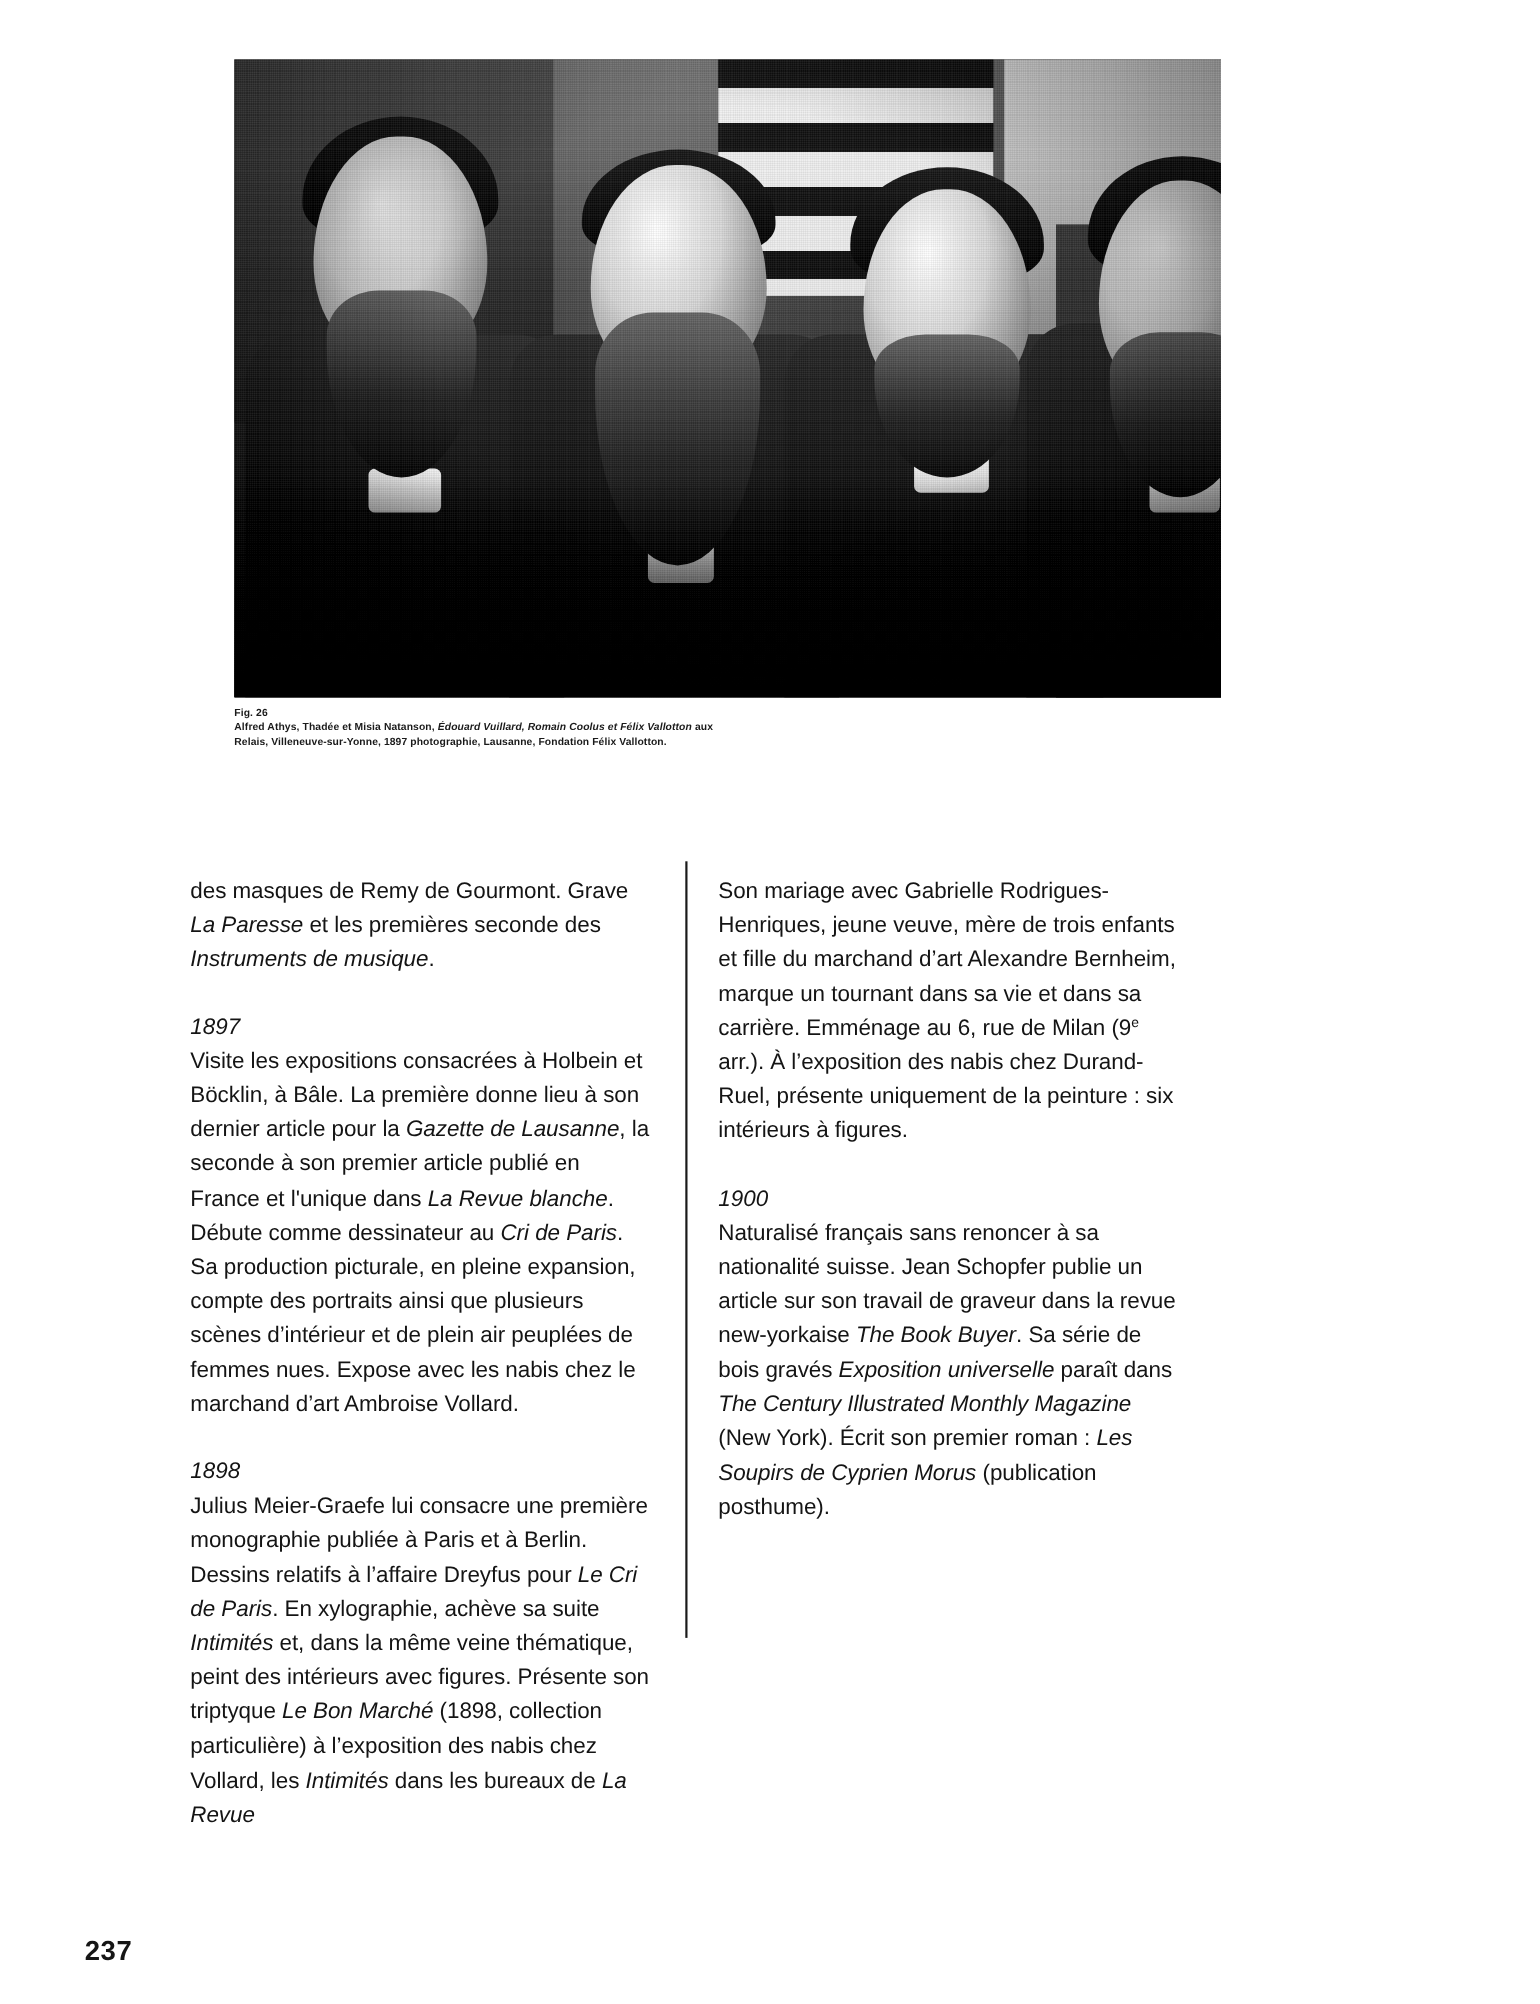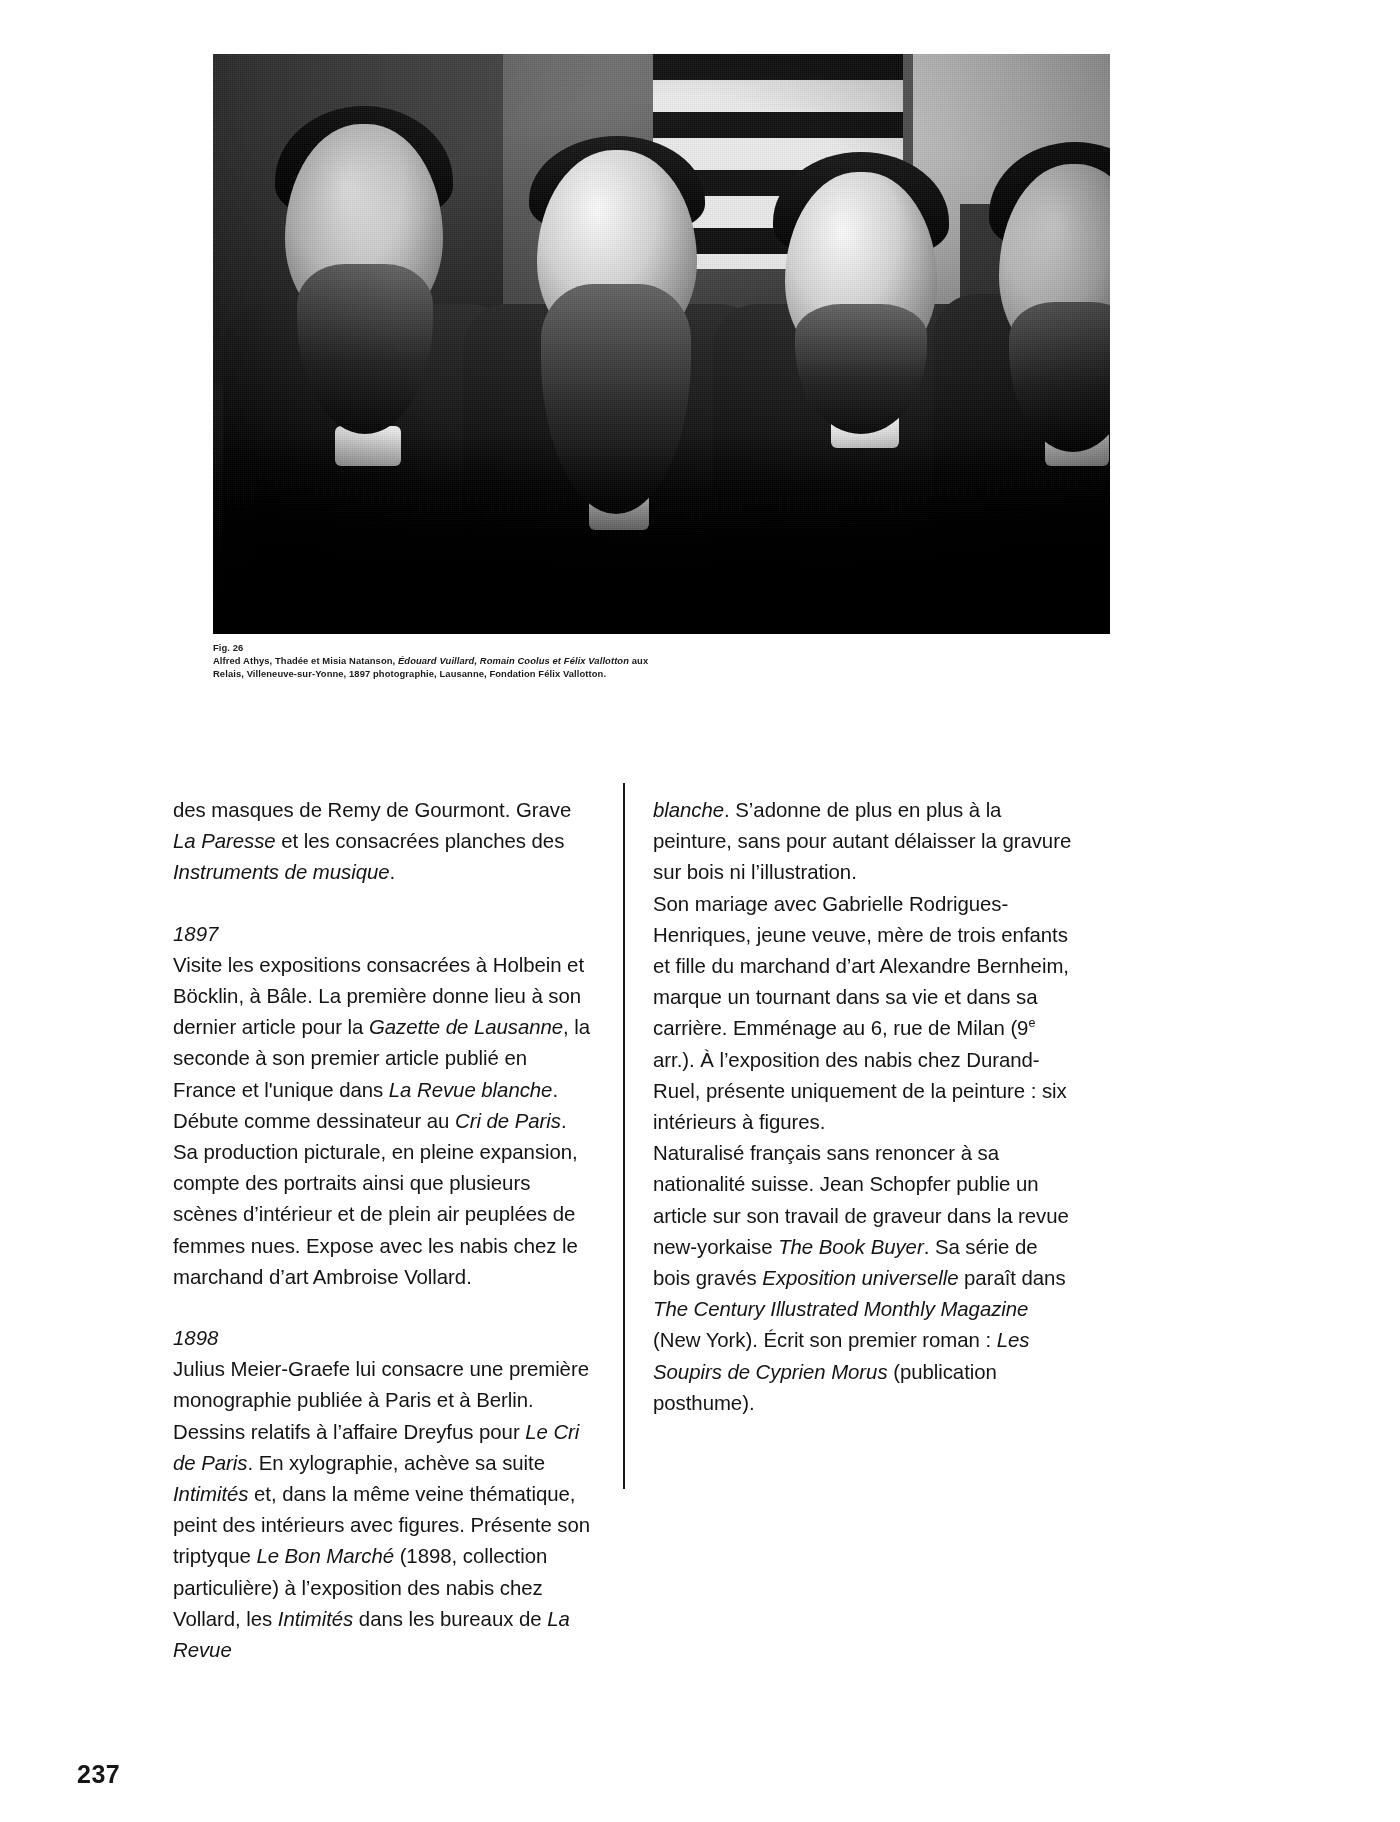--- a/index.html
+++ b/index.html
@@ -285,36 +285,36 @@
       <span class="cap-body"><span>Alfred Athys, Thadée et Misia Natanson, </span><i>Édouard Vuillard, Romain Coolus et Félix Vallotton</i><span> aux Relais, Villeneuve-sur-Yonne, 1897 photographie, Lausanne, Fondation Félix Vallotton.</span></span>
     </figcaption>
   </figure>
 
   <div class="columns">
 
     <div class="divider"></div>
 
     <div class="col col-left">
 
-      <p class="t first-para"><span>des masques de Remy de Gourmont. Grave </span><i>La Paresse</i><span> et les consacrées planches des </span><i>Instruments de musique</i><span>.</span></p>
+      <p class="t first-para"><span>des masques de Remy de Gourmont. Grave </span><i>La Paresse</i><span> et les premières seconde des </span><i>Instruments de musique</i><span>.</span></p>
 
       <p class="yr">1897</p>
       <p class="t body-after-year"><span>Visite les expositions consacrées à Holbein et Böcklin, à Bâle. La première donne lieu à son dernier article pour la </span><i>Gazette de Lausanne</i><span>, la seconde à son premier article publié en France et l'unique dans </span><i>La Revue blanche</i><span>. Débute comme dessinateur au </span><i>Cri de Paris</i><span>. Sa production picturale, en pleine expansion, compte des portraits ainsi que plusieurs scènes d’intérieur et de plein air peuplées de femmes nues. Expose avec les nabis chez le marchand d’art Ambroise Vollard.</span></p>
 
       <p class="yr">1898</p>
       <p class="t body-after-year"><span>Julius Meier-Graefe lui consacre une première monographie publiée à Paris et à Berlin. Dessins relatifs à l’affaire Dreyfus pour </span><i>Le Cri de Paris</i><span>. En xylographie, achève sa suite </span><i>Intimités</i><span> et, dans la même veine thématique, peint des intérieurs avec figures. Présente son triptyque </span><i>Le Bon Marché</i><span> (1898, collection particulière) à l’exposition des nabis chez Vollard, les </span><i>Intimités</i><span> dans les bureaux de </span><i>La Revue</i></p>
 
     </div>
 
     <div class="col col-right">
 
-      <p class="t first-para"><i>blanche</i><span>. S’adonne de plus en plus à la peinture, sans pour autant délaisser la gravure sur bois ni l’illustration.</span></p>
 
       <p class="t body-after-year"><span>Son mariage avec Gabrielle Rodrigues-Henriques, jeune veuve, mère de trois enfants et fille du marchand d’art Alexandre Bernheim, marque un tournant dans sa vie et dans sa carrière. Emménage au 6, rue de Milan (9</span><sup>e</sup><span> arr.). À l’exposition des nabis chez Durand-Ruel, présente uniquement de la peinture : six intérieurs à figures.</span></p>
 
+      <p class="yr">1900</p>
       <p class="t body-after-year"><span>Naturalisé français sans renoncer à sa nationalité suisse. Jean Schopfer publie un article sur son travail de graveur dans la revue new-yorkaise </span><i>The Book Buyer</i><span>. Sa série de bois gravés </span><i>Exposition universelle</i><span> paraît dans </span><i>The Century Illustrated Monthly Magazine</i><span> (New York). Écrit son premier roman : </span><i>Les Soupirs de Cyprien Morus</i><span> (publication posthume).</span></p>
 
 
     </div>
   </div>
 
   <div class="folio">237</div>
 
 </div>
 

